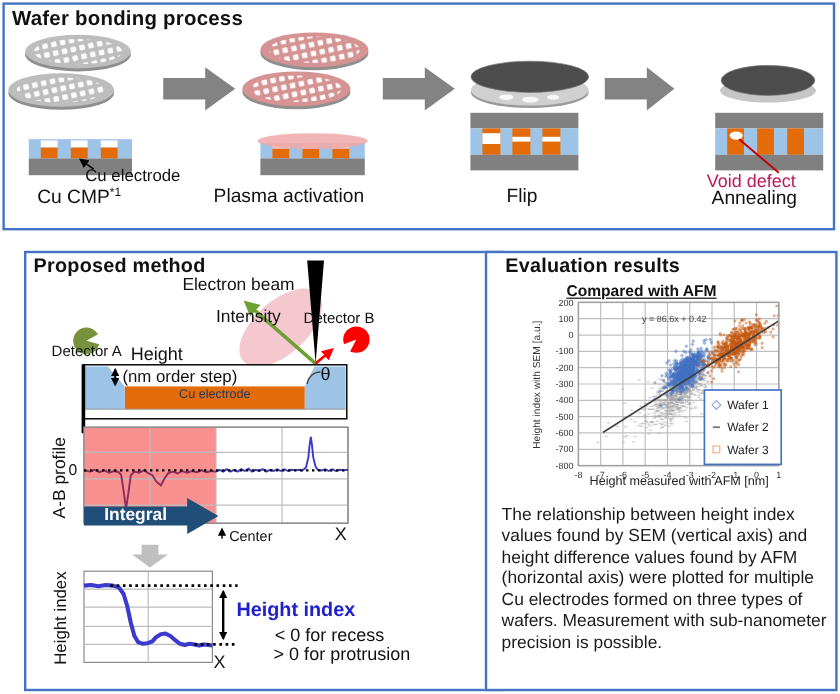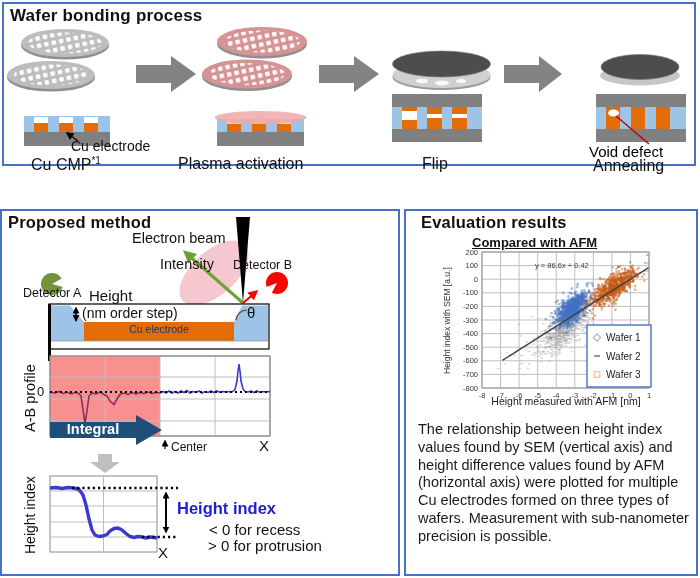--- a/index.html
+++ b/index.html
@@ -1,19 +1,19 @@
 <!DOCTYPE html>
 <html><head>
 <meta charset="utf-8">
 <style>
   html,body{margin:0;padding:0;width:700px;height:578px;background:#ffffff;overflow:hidden;
     font-family:"Liberation Sans",sans-serif;}
   .panel{position:absolute;background:#fff;border:2px solid #4472C4;box-sizing:border-box;}
-  #panel-top{left:2px;top:2px;width:694px;height:164px;}
-  #panel-method{left:0;top:209px;width:400px;height:367px;}
+  #panel-top{left:2px;top:2px;width:694px;height:190px;}
+  #panel-method{left:20px;top:209px;width:400px;height:367px;}
   #panel-results{left:404px;top:209px;width:294px;height:367px;}
   .lbl{position:absolute;white-space:nowrap;color:#111;}
   .ttl{font-weight:bold;font-size:17px;letter-spacing:0.2px;}
   .cap{font-size:16px;}
   .vert{writing-mode:vertical-rl;transform:rotate(180deg);text-align:center;}
   svg{position:absolute;left:0;top:0;}
   sup{font-size:10px;}
   #desc{position:absolute;left:12px;top:210px;width:277px;font-size:14.5px;line-height:1.23;
     color:#1a1a1a;white-space:normal;}
 </style>
@@ -115,21 +115,21 @@
       <rect x="592" y="125" width="90" height="13" fill="#808080"></rect>
       <line x1="612" y1="112" x2="645" y2="140" stroke="#C00000" stroke-width="1.5"></line>
     </g>
   </svg>
 
   <div class="lbl ttl" style="left:6px;top:2px;">Wafer bonding process</div>
   <div class="lbl" style="left:67px;top:134px;font-size:14px;">Cu electrode</div>
   <div class="lbl cap" style="left:27px;top:151px;"><span>Cu CMP</span><sup>*1</sup></div>
   <div class="lbl cap" style="left:174px;top:151px;">Plasma activation</div>
   <div class="lbl cap" style="left:418px;top:151px;">Flip</div>
-  <div class="lbl" style="left:585px;top:139px;font-size:15px;color:#000000;">Void defect</div>
+  <div class="lbl" style="left:585px;top:139px;font-size:15px;color:#be185d;">Void defect</div>
   <div class="lbl cap" style="left:589px;top:153px;">Annealing</div>
 </div>
 
 <div id="panel-method" class="panel">
   <svg width="392" height="363" viewBox="0 0 392 363">
     <defs>
       <marker id="mBs" markerUnits="userSpaceOnUse" markerWidth="7" markerHeight="7" refX="5.5" refY="3.5" orient="auto-start-reverse">
         <path d="M0,0L7,3.5L0,7Z" fill="#000"></path>
       </marker>
       <marker id="mG" markerUnits="userSpaceOnUse" markerWidth="13" markerHeight="13" refX="9" refY="6.5" orient="auto">

